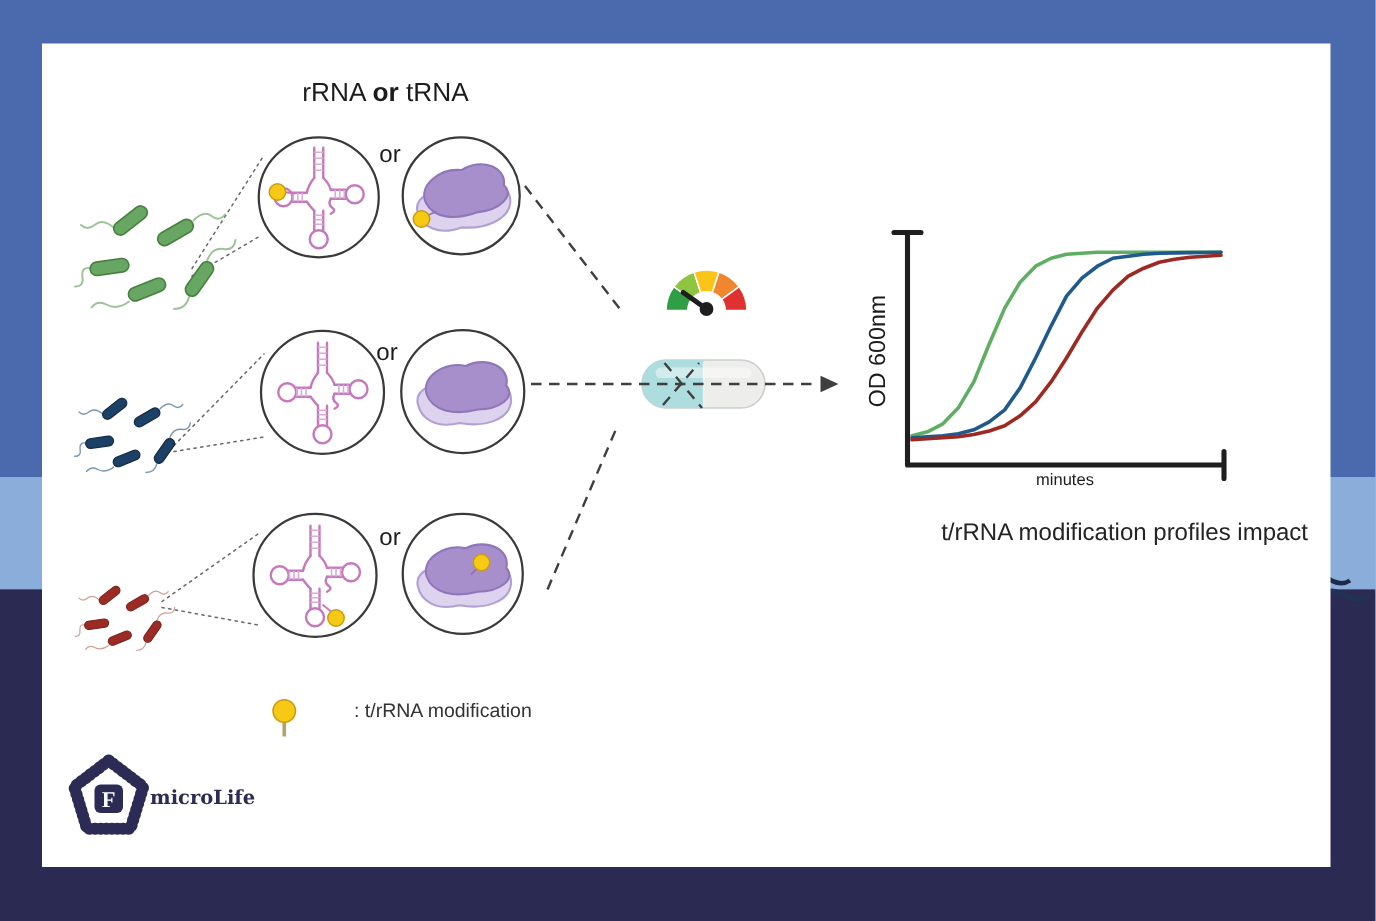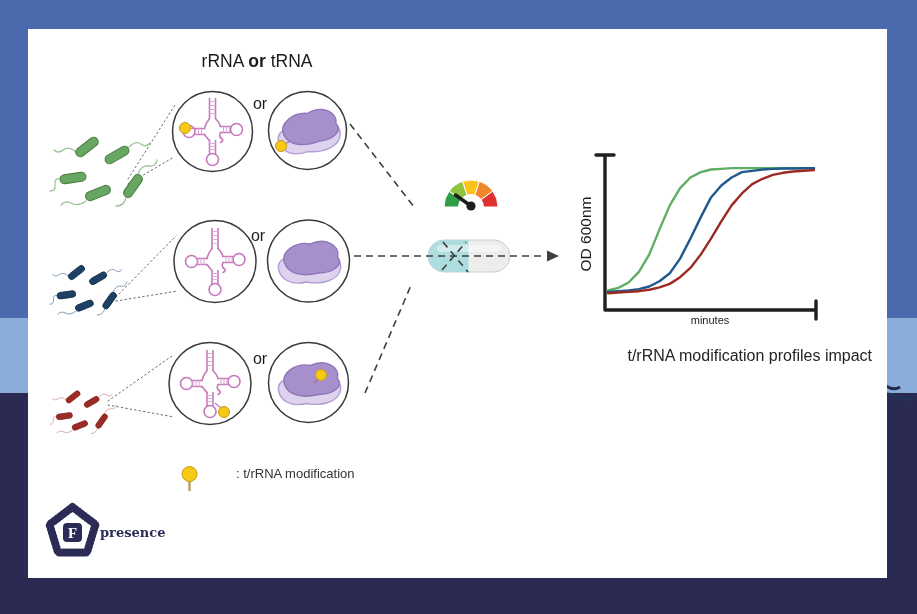--- a/index.html
+++ b/index.html
@@ -214,15 +214,15 @@
   <div class="txt" style="left:498px;top:196px;width:120px;height:18px;transform:rotate(-90deg);text-align:center;font-size:15.5px;">OD 600nm</div>
 
   <div class="txt" style="left:632px;top:285px;width:100px;text-align:center;font-size:11px;">minutes</div>
 
   <div class="txt" style="left:538px;top:318px;width:306px;text-align:right;font-size:16px;line-height:18.5px;color:#242424;">
     <div>t/rRNA modification profiles impact</div>
   </div>
 
   <div class="txt" style="left:176px;top:437px;font-size:13px;color:#333;margin-left:32px;">:  t/rRNA modification</div>
 
-  <div class="txt" style="left:72px;top:496px;font-size:13px;font-weight:bold;font-family:'DejaVu Serif',serif;color:#2b2b55;">presence</div>
+  <div class="txt" style="left:72px;top:496px;font-size:13px;font-weight:bold;font-family:'DejaVu Serif',serif;color:#2b2b55;">microLife</div>
 
 </div>
 
 </body></html>

